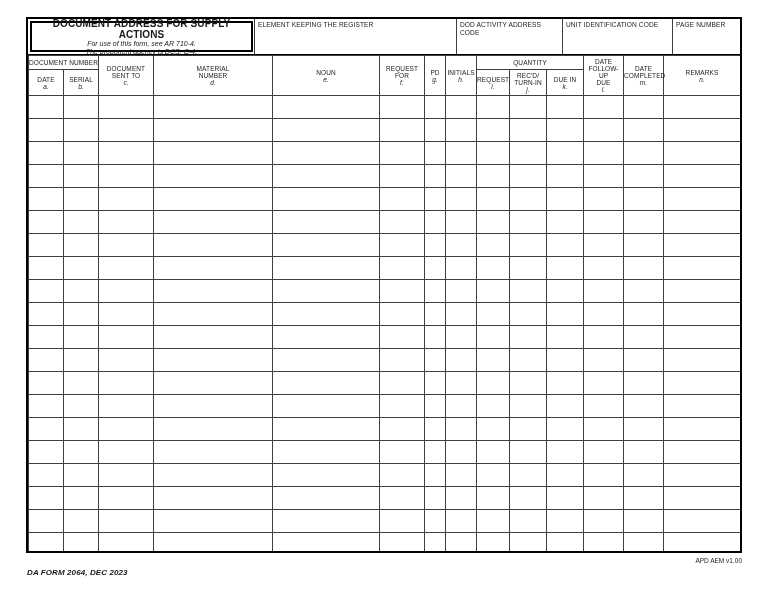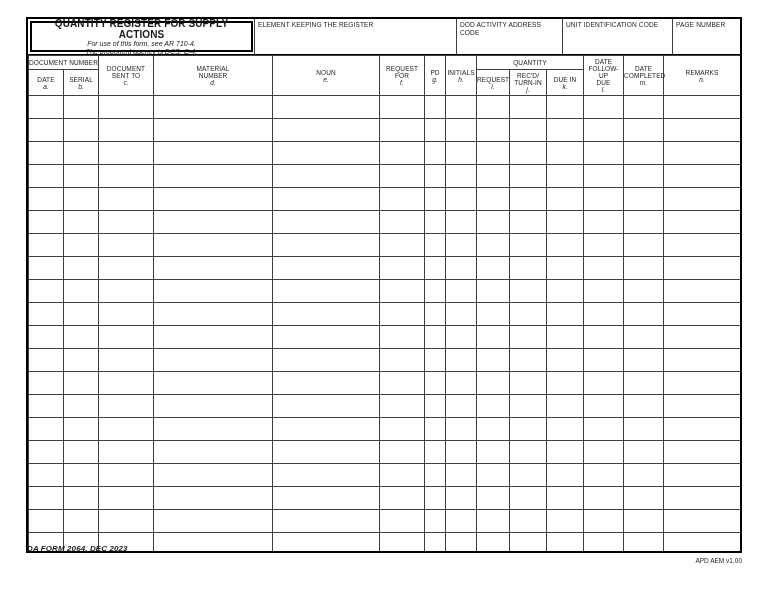--- a/index.html
+++ b/index.html
@@ -40,36 +40,36 @@
     vertical-align:middle; letter-spacing:0.1px;
   }
   tr.group-row { height:14px; }
   tr.sub-row { height:26px; }
   tbody tr { height:23px; }
   .lbl { white-space:pre-line; }
   .ltr { font-style:italic; font-size:6.5px; line-height:7px; }
 
   
   .footer-form-number {
-    position:absolute; left:27px; top:544px;
+    position:absolute; left:27px; top:568px;
     font-size:8px; font-weight:bold; font-style:italic; letter-spacing:0.1px;
   }
   .footer-version {
     position:absolute; right:26px; top:557px; font-size:6.5px; color:#222;
   }
 </style>
 </head>
 <body>
 
 <div class="form">
 
   <div class="top-band">
     <div class="cell title-cell">
       <div class="title-box">
-        <div class="form-title">QUANTITY REGISTER FOR SUPPLY ACTIONS</div>
+        <div class="form-title">DOCUMENT ADDRESS FOR SUPPLY ACTIONS</div>
         <div class="form-instr">For use of this form, see AR 710-4.</div>
         <div class="form-instr">The proponent agency is DCS, G-4.</div>
       </div>
     </div>
     <div class="cell w-element">
       <div class="field-label">ELEMENT KEEPING THE REGISTER</div>
       <div class="field-value"></div>
     </div>
     <div class="cell w-dod">
       <div class="field-label">DOD ACTIVITY ADDRESS CODE</div>

